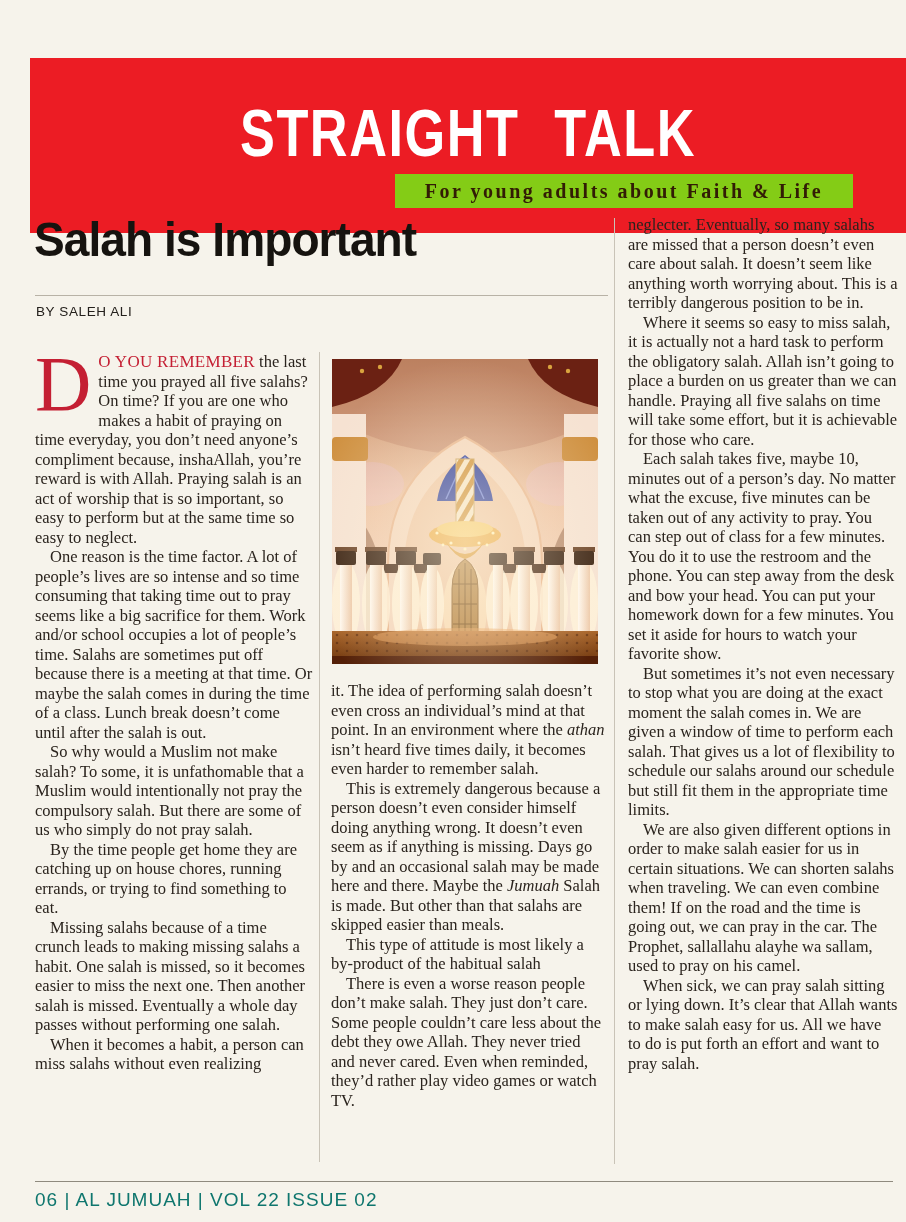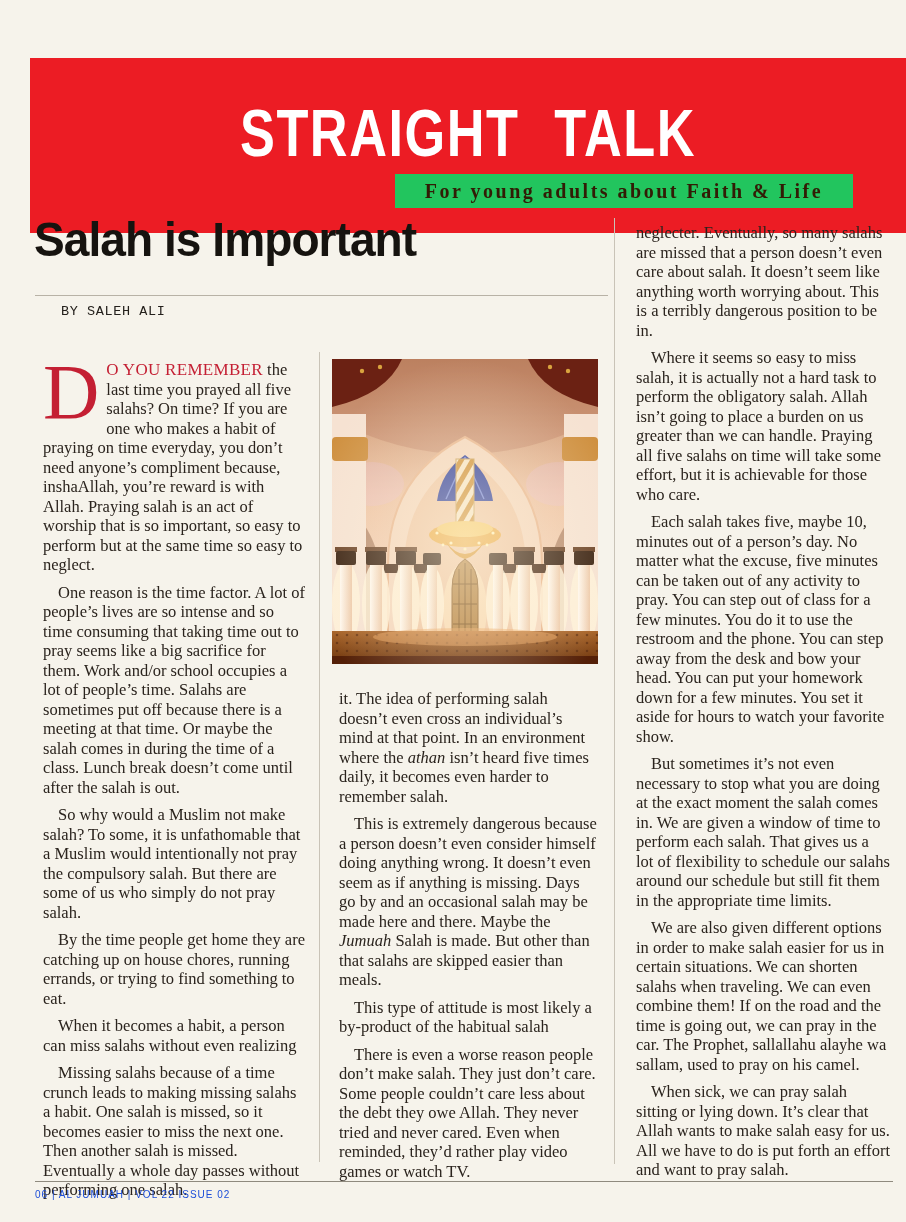--- a/index.html
+++ b/index.html
@@ -9,61 +9,61 @@
   }
   
   .banner{position:absolute;left:30px;top:30px;width:876px;height:175px;background:#ec1c24;margin-top:28px;}
   .banner-title{
     position:absolute;left:0;top:36px;width:100%;text-align:center;
     font-family:"Liberation Sans",sans-serif;font-weight:bold;font-size:67px;
     color:#ffffff;letter-spacing:2px;word-spacing:24px;
     transform:scaleX(.78);
   }
   .tagline{
-    position:absolute;left:365px;top:116px;width:458px;height:34px;background:#22c55e;
+    position:absolute;left:365px;top:116px;width:458px;height:34px;background:#84cc16;
     display:flex;align-items:center;justify-content:center;
   }
   .tagline span{
     font-family:"Liberation Serif",serif;font-weight:bold;font-size:20px;
     letter-spacing:2.5px;color:#321c05;
   }
   
   .article-title{
     position:absolute;left:34px;top:212px;
     font-family:"Liberation Sans",sans-serif;font-weight:bold;font-size:48px;
     letter-spacing:-1px;color:#16130f;transform:scaleX(.96);transform-origin:left;
   }
   .title-rule{position:absolute;left:35px;top:295px;width:573px;height:1px;background:#b8b2a6;}
   .byline{
     position:absolute;left:36px;top:304px;
-    font-family:Liberation Mono, monospace;font-size:13.5px;letter-spacing:.6px;color:#24201c;margin-left:25px;
+    font-family:Liberation Sans, sans-serif;font-size:13.5px;letter-spacing:.6px;color:#24201c;
   }
   
   .col{position:absolute;font-size:16.5px;line-height:19.5px;color:#2a231d;text-align:left;}
-  .col p{margin:8px;text-indent:15px;}
+  .col p{margin:0;text-indent:15px;}
   .col p.flush{text-indent:0;}
   #col1{left:35px;top:352px;width:279px;}
   #col2{left:331px;top:681px;width:277px;}
   #col3{left:628px;top:215px;width:270px;}
   .dropcap{
     float:left;font-family:"Liberation Serif",serif;font-size:78px;line-height:58px;
     color:#c41f33;margin:3px 7px 0 0;
   }
   .lead{color:#c41f33;font-size:17px;letter-spacing:.3px;text-align:right;}
   .vrule{position:absolute;width:1px;background:#c9c3b7;}
   #vrule1{left:319px;top:352px;height:810px;}
   #vrule2{left:614px;top:218px;height:946px;}
   
   .photo{position:absolute;left:332px;top:359px;width:266px;height:305px;background:#e7b68f;}
   .photo svg{display:block;}
   
   .footer-rule{position:absolute;left:35px;top:1181px;width:858px;height:1px;background:#8f8a7e;}
   .footer{
     position:absolute;left:35px;top:1189px;
-    font-family:"Liberation Sans",sans-serif;font-size:10px;letter-spacing:1px;color:#1d4ed8;
+    font-family:"Liberation Sans",sans-serif;font-size:19px;letter-spacing:1px;color:#0f766e;
   }
 </style>
 </head>
 <body>
 
 <div class="banner">
   <div class="banner-title">STRAIGHT TALK</div>
   <div class="tagline">
     <span>For young adults about Faith &amp; Life</span>
   </div>
@@ -74,22 +74,22 @@
 <div class="byline">BY SALEH ALI</div>
 
 <div class="vrule" id="vrule1"></div>
 <div class="vrule" id="vrule2"></div>
 
 <div class="col" id="col1">
   <p class="flush"><span class="dropcap">D</span><span class="lead">O YOU REMEMBER</span><span> the last time you prayed all five salahs? On time? If you are one who makes a habit of praying on time everyday, you don’t need anyone’s compliment because, inshaAllah, you’re reward is with Allah. Praying salah is an act of worship that is so important, so easy to perform but at the same time so easy to neglect.</span></p>
   <p>One reason is the time factor. A lot of people’s lives are so intense and so time consuming that taking time out to pray seems like a big sacrifice for them. Work and/or school occupies a lot of people’s time. Salahs are sometimes put off because there is a meeting at that time. Or maybe the salah comes in during the time of a class. Lunch break doesn’t come until after the salah is out.</p>
   <p>So why would a Muslim not make salah? To some, it is unfathomable that a Muslim would intentionally not pray the compulsory salah. But there are some of us who simply do not pray salah.</p>
   <p>By the time people get home they are catching up on house chores, running errands, or trying to find something to eat.</p>
+  <p>Missing salahs because of a time crunch leads to making missing salahs a habit. One salah is missed, so it becomes easier to miss the next one. Then another salah is missed. Eventually a whole day passes without performing one salah.</p>
   <p>When it becomes a habit, a person can miss salahs without even realizing</p>
-  <p>Missing salahs because of a time crunch leads to making missing salahs a habit. One salah is missed, so it becomes easier to miss the next one. Then another salah is missed. Eventually a whole day passes without performing one salah.</p>
 </div>
 
 <div class="photo">
   <svg viewBox="0 0 266 305" width="266" height="305">
     <defs>
       <linearGradient id="wall" x1="0" y1="0" x2="0" y2="1">
         <stop offset="0" stop-color="#c08864"></stop>
         <stop offset="0.45" stop-color="#eec2a2"></stop>
         <stop offset="1" stop-color="#f7ddc8"></stop>
       </linearGradient>

